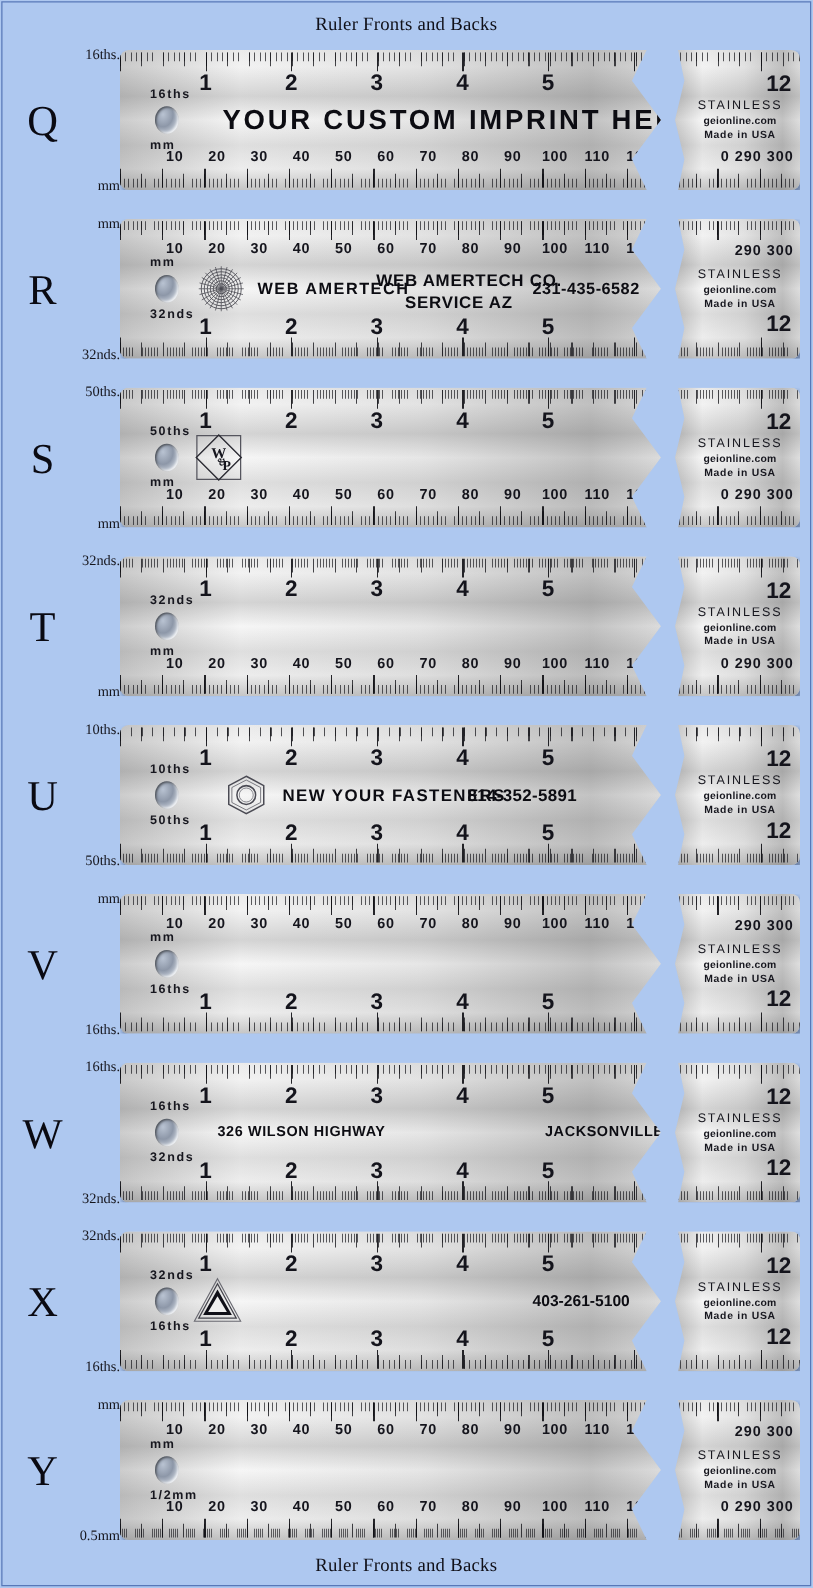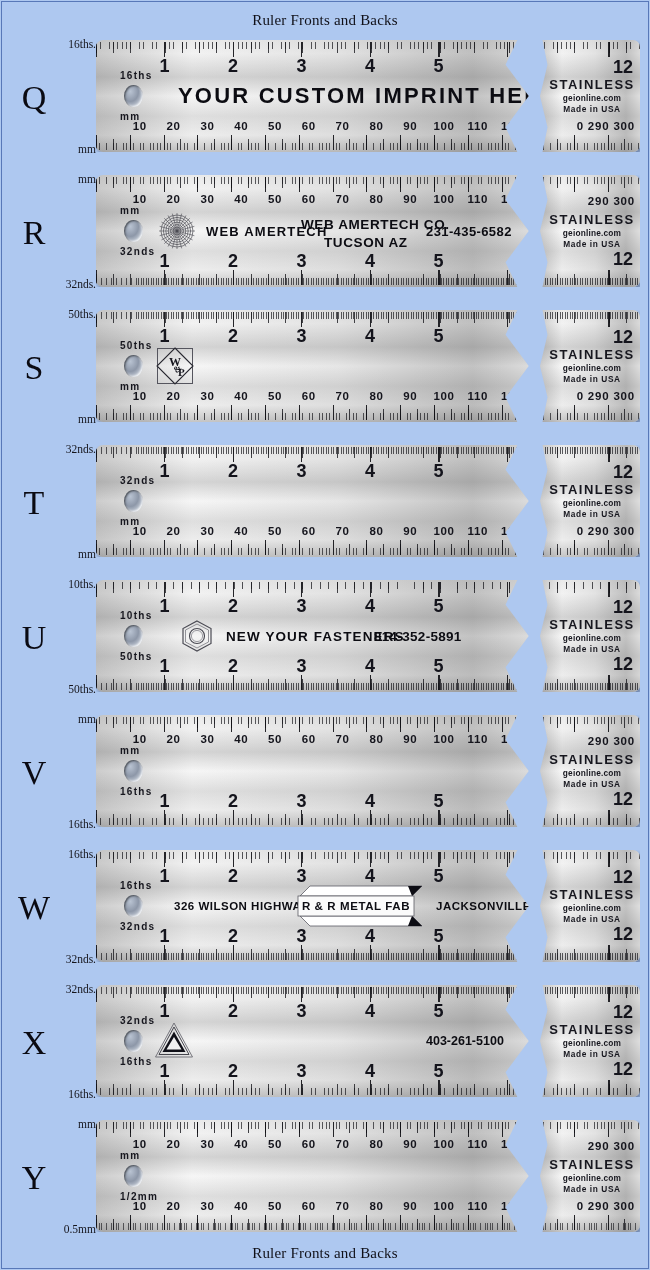--- a/index.html
+++ b/index.html
@@ -229,21 +229,21 @@
     position: absolute;
     left: 8px; right: 4px;
     top: 50%;
     transform: translateY(-50%);
     text-align: center;
     font-family: "Liberation Sans", sans-serif;
     color: #16161e;
     line-height: 1.32;
     pointer-events: none;
   }
-  .bb1 { font-size: 13px; font-weight: 700; letter-spacing: 1.5px; }
+  .bb1 { font-size: 10px; font-weight: 400; letter-spacing: 1.5px; }
   .bb2 { font-size: 8.3px; font-weight: 700; letter-spacing: .2px; }
   .bb3 { font-size: 8.3px; font-weight: 700; letter-spacing: .6px; }
 
   .back-num {
     position: absolute;
     right: 7px;
     font-family: "Liberation Sans", sans-serif;
     font-size: 18px;
     font-weight: 700;
     color: #14141c;
@@ -439,21 +439,21 @@
               <line x1="14.341257188154627" y1="1.6133351267967697" x2="23.65874281184537" y2="36.38666487320323" stroke="#4a4a52" stroke-width=".6"></line>
               <line x1="19" y1="1" x2="19" y2="37" stroke="#4a4a52" stroke-width=".6"></line>
               <line x1="23.658742811845375" y1="1.6133351267967697" x2="14.341257188154625" y2="36.38666487320323" stroke="#4a4a52" stroke-width=".6"></line>
               <line x1="27.999999999999996" y1="3.411542731880104" x2="10.000000000000004" y2="34.588457268119896" stroke="#4a4a52" stroke-width=".6"></line>
               <line x1="31.727922061357855" y1="6.272077938642143" x2="6.272077938642145" y2="31.72792206135786" stroke="#4a4a52" stroke-width=".6"></line>
               <line x1="34.588457268119896" y1="10.000000000000002" x2="3.411542731880104" y2="28" stroke="#4a4a52" stroke-width=".6"></line>
               <line x1="36.38666487320323" y1="14.341257188154621" x2="1.6133351267967733" y2="23.65874281184538" stroke="#4a4a52" stroke-width=".6"></line>
             </svg></div>
           <div class="row-text" style="left:110px;font-size:13px;letter-spacing:1.2px">WEB AMERTECH</div>
           <div class="row-text" style="left:205px;font-size:13.5px;letter-spacing:.6px;margin-top:-7px;transform:translateY(-50%)">WEB AMERTECH CO.</div>
-          <div class="row-text" style="left:228px;font-size:13.5px;letter-spacing:.6px;margin-top:11px;transform:translateY(-50%)">TUCSON AZ</div>
+          <div class="row-text" style="left:228px;font-size:13.5px;letter-spacing:.6px;margin-top:11px;transform:translateY(-50%)">SERVICE AZ</div>
           <div class="row-text" style="left:330px;font-size:13px;letter-spacing:.4px">231-435-6582</div>
         </div>
         <div class="back">
           <div class="ticks top mmband">
             <div class="fine"></div>
             <div class="mid"></div>
             <div class="major"></div>
           </div>
           <div class="ticks bot dense">
             <div class="fine"></div>
@@ -763,30 +763,20 @@
             <span style="left:68.5px">1</span>
             <span style="left:137px">2</span>
             <span style="left:205.5px">3</span>
             <span style="left:274px">4</span>
             <span style="left:342.5px">5</span>
           </div>
           <div class="scale-tag tag-top">16ths</div>
           <div class="scale-tag tag-bot">32nds</div>
           <div class="hole"></div>
           <div class="row-text" style="left:78px;font-size:11.5px;letter-spacing:.5px">326  WILSON  HIGHWAY</div>
-          <div class="banner" style="left:200px;width:130px;height:44px;margin-top:-22px">
-            <svg width="130" height="44" viewBox="0 0 130 44" style="position:absolute;left:0;top:0">
-              <polygon points="14,2 126,2 116,12 4,12" fill="#fff" stroke="#5c5c64" stroke-width=".8"></polygon>
-              <polygon points="4,32 116,32 126,42 14,42" fill="#fff" stroke="#5c5c64" stroke-width=".8"></polygon>
-              <polygon points="112,2 126,2 116,12" fill="#0d0d14"></polygon>
-              <polygon points="116,32 126,42 112,42" fill="#0d0d14"></polygon>
-              <rect x="2" y="12" width="116" height="20" fill="#fbfbfb" stroke="#5c5c64" stroke-width=".8"></rect>
-            </svg>
-            <div class="banner-text" style="font-size:11.5px;letter-spacing:.6px;left:2px;right:12px">R  &amp;  R  METAL  FAB</div>
-          </div>
           <div class="row-text" style="left:340px;font-size:11.5px;letter-spacing:.5px">JACKSONVILLE FL</div>
         </div>
         <div class="back">
           <div class="ticks top ">
             <div class="fine"></div>
             <div class="mid"></div>
             <div class="major"></div>
           </div>
           <div class="ticks bot dense">
             <div class="fine"></div>

